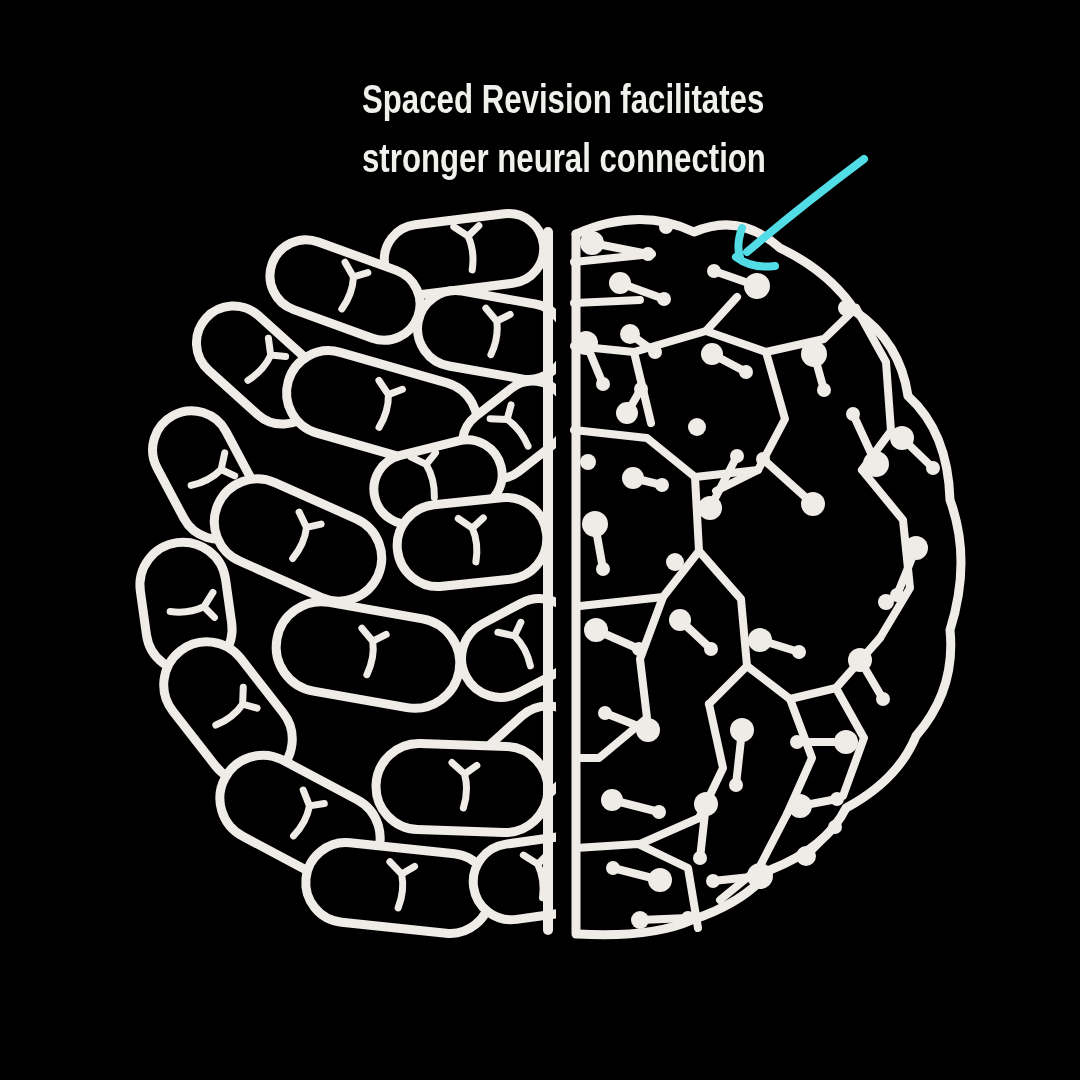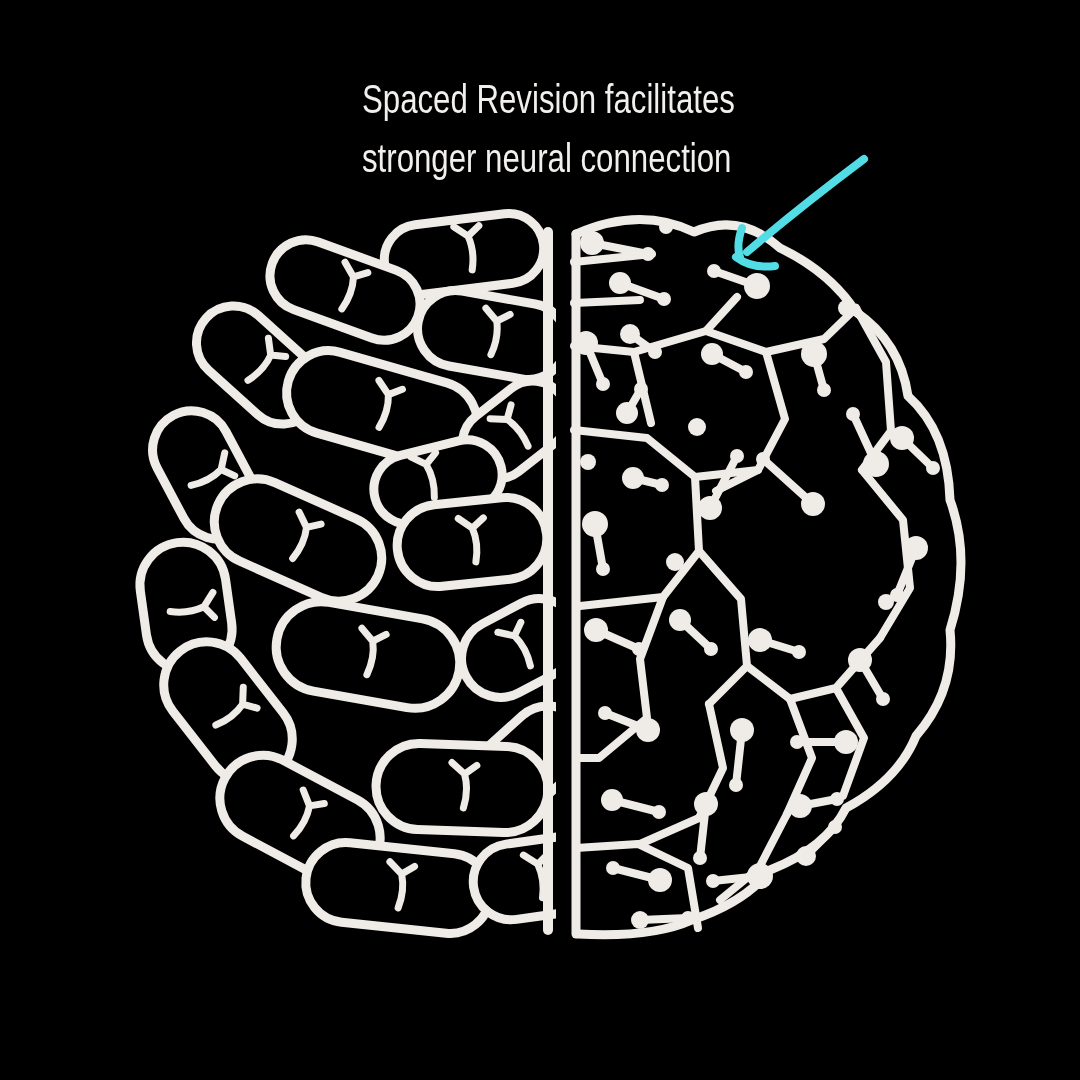--- a/index.html
+++ b/index.html
@@ -1,18 +1,18 @@
 <!DOCTYPE html>
 <html><head>
 <meta charset="utf-8">
 <style>
   html,body{margin:0;padding:0;background:#000;}
   #stage{position:relative;width:1080px;height:1080px;background:#000;overflow:hidden;
          font-family:"Liberation Sans",sans-serif;}
-  #caption{position:absolute;left:362px;top:70px;color:#F2F0ED;font-weight:400;
+  #caption{position:absolute;left:362px;top:70px;color:#F2F0ED;font-weight:700;
            font-size:40px;letter-spacing:0px;line-height:59px;white-space:nowrap;}
   .cap-line{display:block;transform:scaleX(0.78);transform-origin:left center;}
   #art{position:absolute;left:0;top:0;width:1080px;height:1080px;}
 </style>
 </head>
 <body>
 
 <div id="stage" style="background: rgb(0, 0, 0);">
   <svg id="art" viewBox="0 0 1080 1080">
       <rect x="0" y="0" width="1080" height="1080" fill="#000000"></rect>

